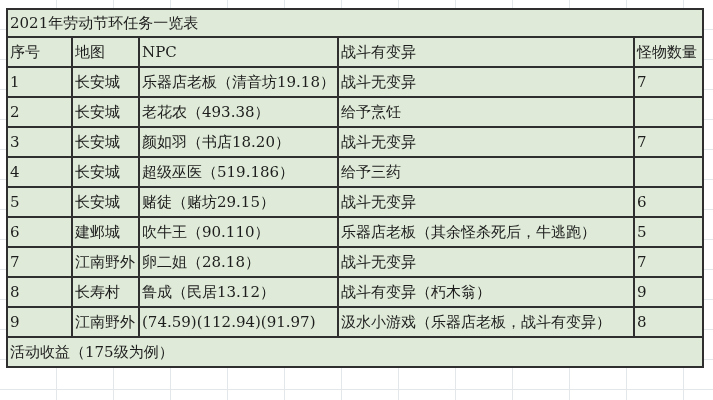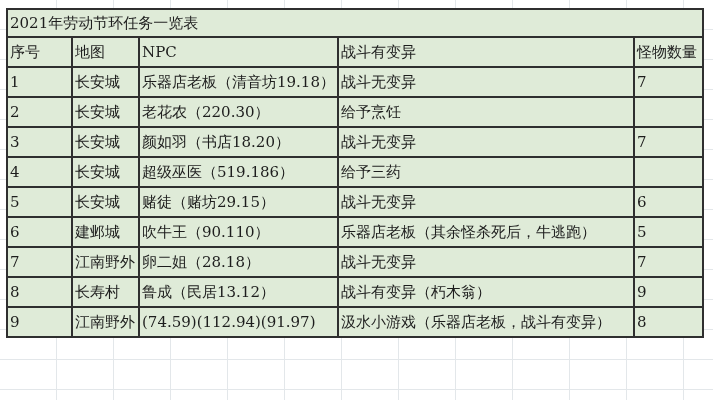--- a/index.html
+++ b/index.html
@@ -84,21 +84,21 @@
       <tr class="data-row">
         <td>1</td>
         <td>长安城</td>
         <td>乐器店老板（清音坊19.18）</td>
         <td>战斗无变异</td>
         <td>7</td>
       </tr>
       <tr class="data-row">
         <td>2</td>
         <td>长安城</td>
-        <td>老花农（220.30）</td>
+        <td>老花农（493.38）</td>
         <td>给予烹饪</td>
         <td></td>
       </tr>
       <tr class="data-row">
         <td>3</td>
         <td>长安城</td>
         <td>颜如羽（书店18.20）</td>
         <td>战斗无变异</td>
         <td>7</td>
       </tr>
@@ -137,15 +137,18 @@
         <td>战斗有变异（朽木翁）</td>
         <td>9</td>
       </tr>
       <tr class="data-row">
         <td>9</td>
         <td>江南野外</td>
         <td>(74.59)(112.94)(91.97)</td>
         <td>汲水小游戏（乐器店老板，战斗有变异）</td>
         <td>8</td>
       </tr>
+      <tr>
+        <td class="footer-cell" colspan="5">活动收益（175级为例）</td>
+      </tr>
     </tbody>
   </table>
 </div>
 
 </body></html>

